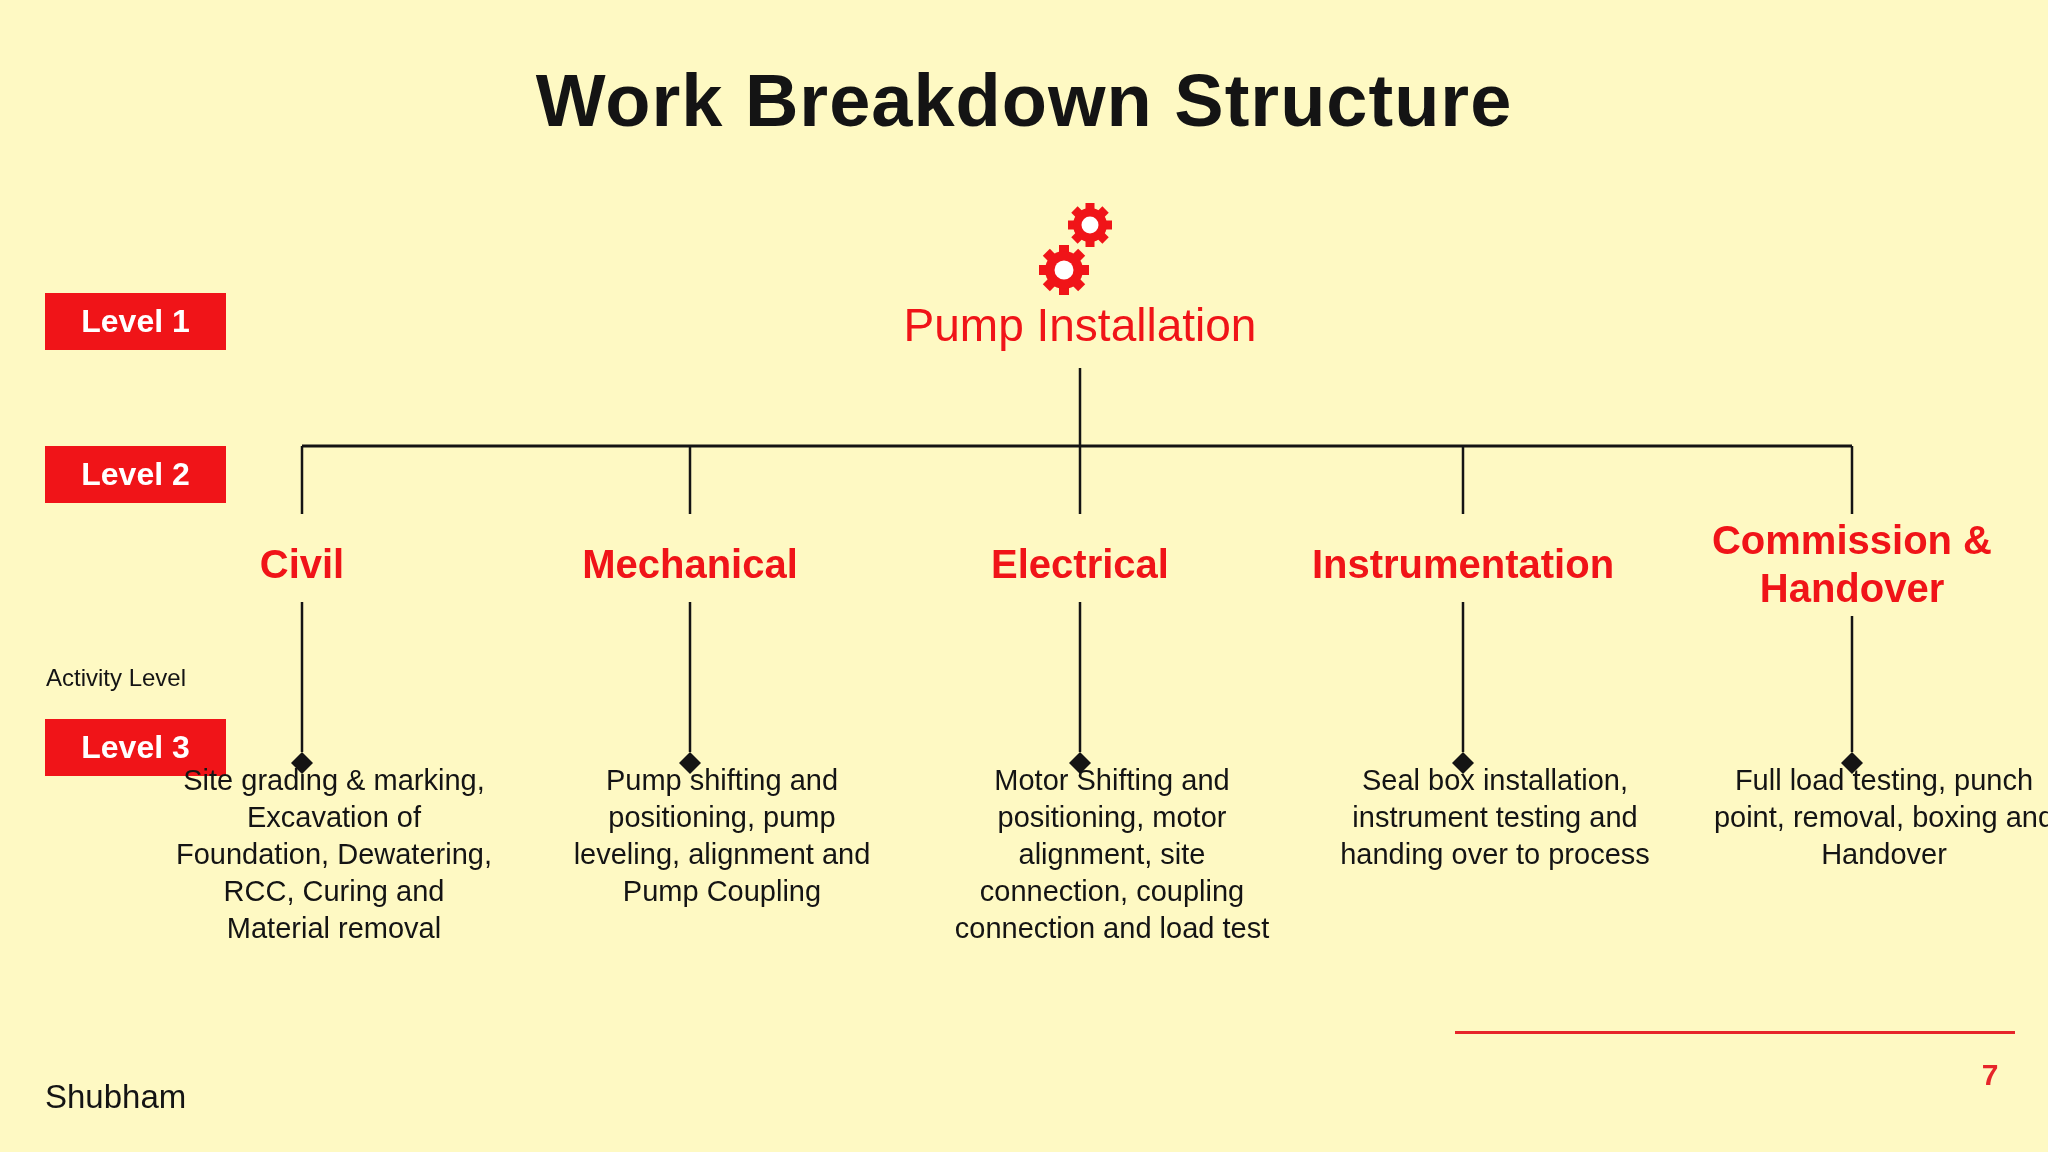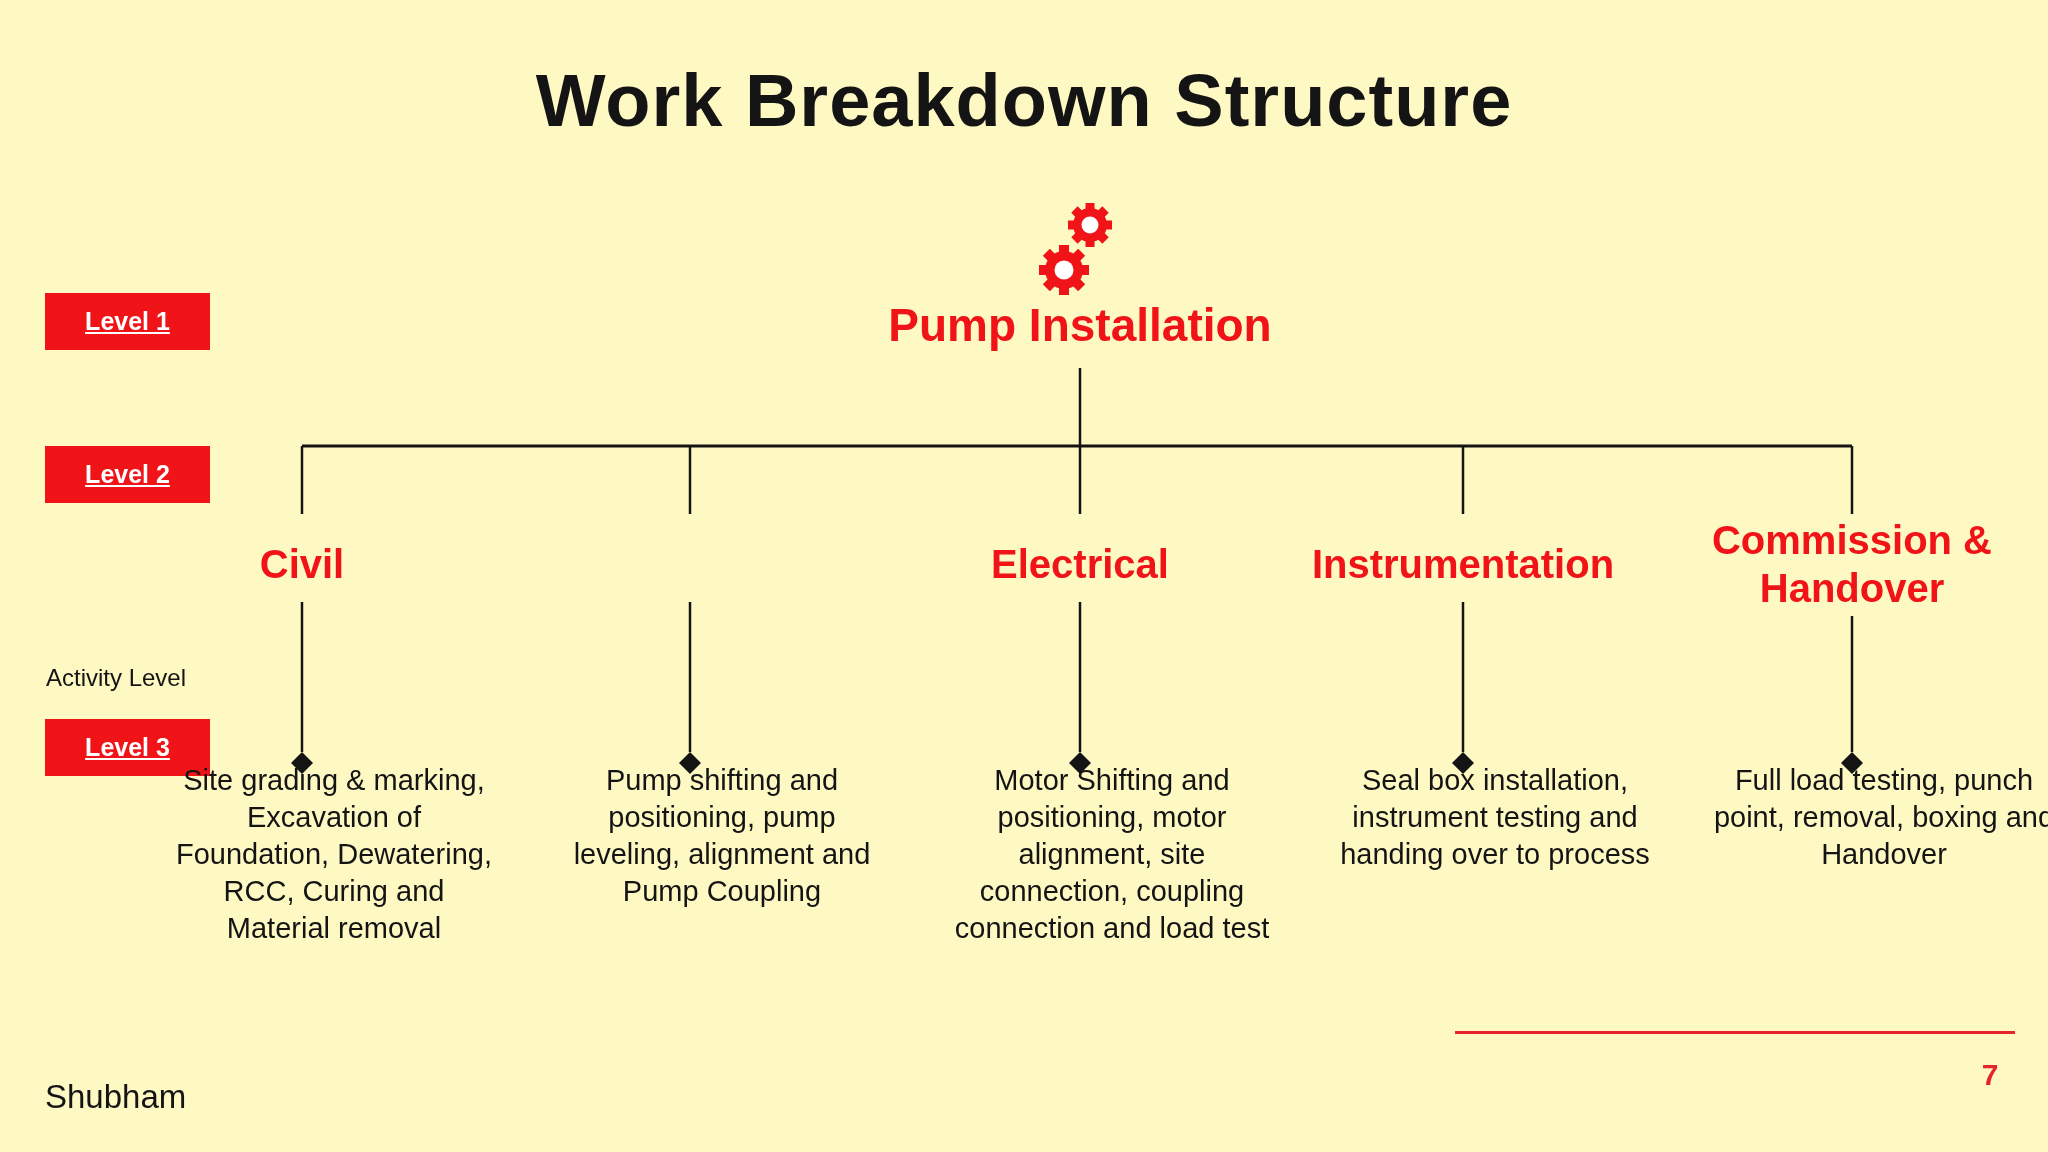--- a/index.html
+++ b/index.html
@@ -16,36 +16,36 @@
     font-family:"Liberation Sans", sans-serif;
     overflow:hidden;
   }
   .title{
     position:absolute;left:0;top:58px;width:2048px;
     text-align:center;
     font-size:74px;font-weight:800;letter-spacing:1px;
     color:var(--ink);
   }
   .badge{
-    position:absolute;left:45px;width:165px;height:57px;
+    position:absolute;left:45px;width:181px;height:57px;
     background:var(--accent-red);
-    color:#ffffff;font-size:25px;font-weight:700;
-    display:flex;align-items:center;justify-content:center;text-decoration:underline;
+    color:#ffffff;font-size:32px;font-weight:700;
+    display:flex;align-items:center;justify-content:center;
   }
   .badge.l1{top:293px;}
   .badge.l2{top:446px;}
   .badge.l3{top:719px;}
   .activity-caption{
     position:absolute;left:46px;top:664px;width:220px;
     font-size:24px;color:var(--ink);
   }
   .root-label{
     position:absolute;left:740px;top:298px;width:680px;
     text-align:center;
-    font-size:46px;font-weight:700;color:var(--accent-red);
+    font-size:46px;font-weight:400;color:var(--accent-red);
   }
   .gears{position:absolute;left:1022px;top:190px;}
   .connectors{position:absolute;left:0;top:0;}
   .branch-name{
     position:absolute;top:516px;height:96px;
     display:flex;align-items:center;justify-content:center;
     text-align:center;
     font-size:40px;font-weight:600;line-height:48px;
     color:var(--accent-red);
   }
@@ -125,20 +125,21 @@
     <g style="fill:var(--ink)">
       <path d="M302 752 l11 11 l-11 11 l-11 -11 Z"></path>
       <path d="M690 752 l11 11 l-11 11 l-11 -11 Z"></path>
       <path d="M1080 752 l11 11 l-11 11 l-11 -11 Z"></path>
       <path d="M1463 752 l11 11 l-11 11 l-11 -11 Z"></path>
       <path d="M1852 752 l11 11 l-11 11 l-11 -11 Z"></path>
     </g>
   </svg>
 
   <div class="branch-name" style="left:102px;width:400px;">Civil</div>
+  <div class="branch-name" style="left:490px;width:400px;">Mechanical</div>
   <div class="branch-name" style="left:880px;width:400px;">Electrical</div>
   <div class="branch-name" style="left:1263px;width:400px;">Instrumentation</div>
   <div class="branch-name" style="left:1692px;width:320px;">Commission &amp; Handover</div>
 
   <div class="branch-acts" style="left:137px;width:330px;">Site grading &amp; marking, Excavation of Foundation, Dewatering, RCC, Curing and Material removal</div>
   <div class="branch-acts" style="left:535px;width:310px;">Pump shifting and positioning, pump leveling, alignment and Pump Coupling</div>
   <div class="branch-acts" style="left:915px;width:330px;">Motor Shifting and positioning, motor alignment, site connection, coupling connection and load test</div>
   <div class="branch-acts" style="left:1288px;width:350px;">Seal box installation, instrument testing and handing over to process</div>
   <div class="branch-acts" style="left:1677px;width:350px;">Full load testing, punch point, removal, boxing and Handover</div>
 

